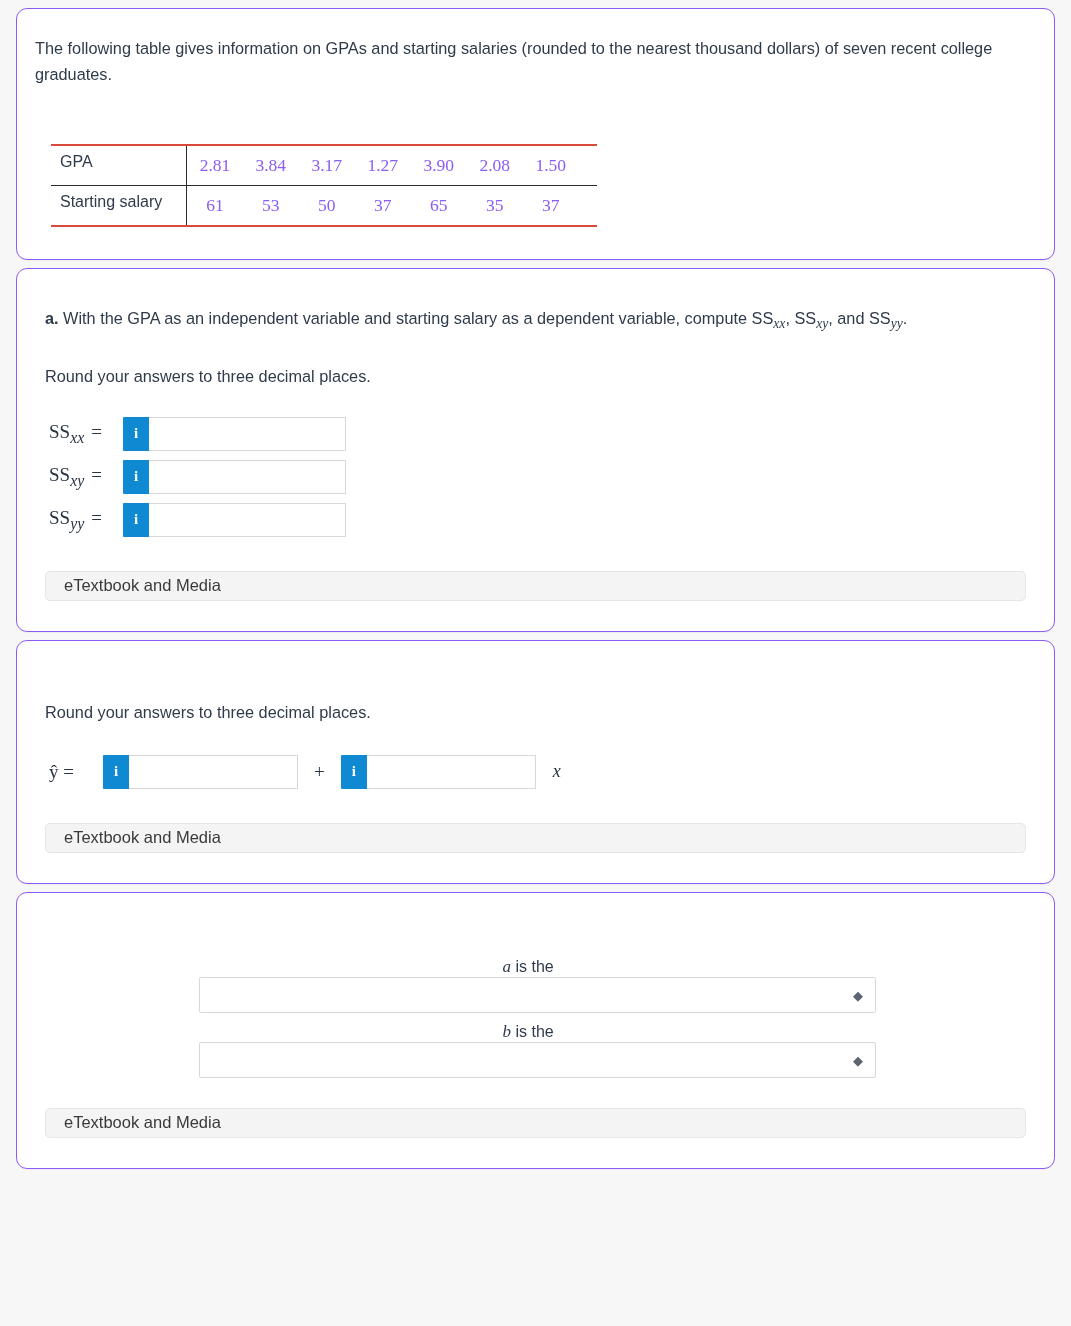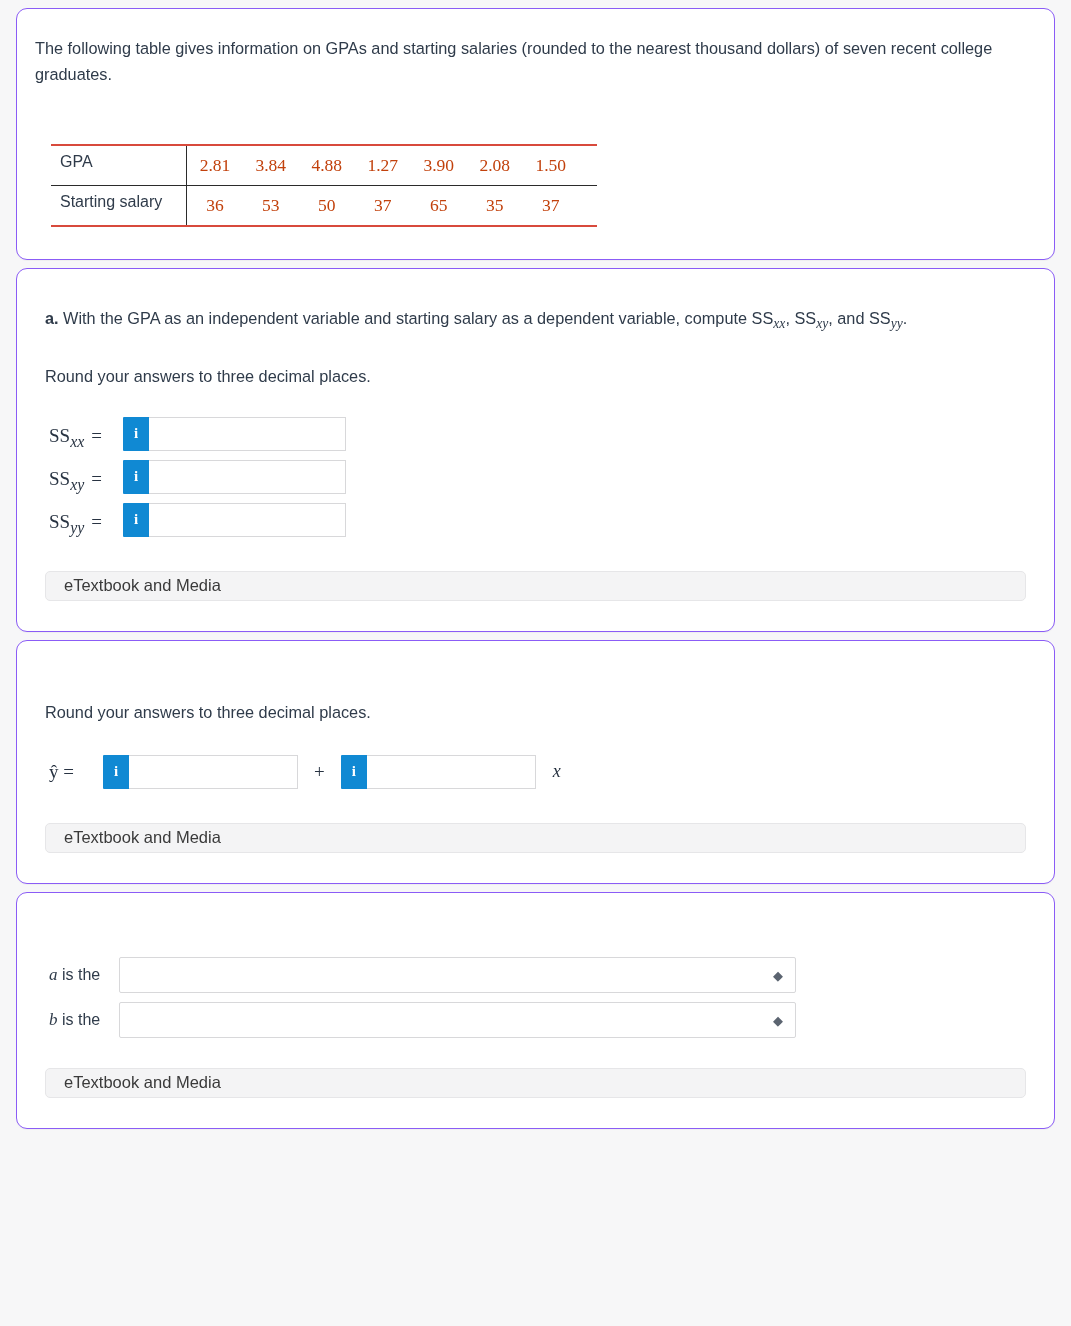--- a/index.html
+++ b/index.html
@@ -55,21 +55,21 @@
     color: #2f3b4a;
     text-align: left;
     padding: 3px 24px 9px 9px;
     border-right: 1.6px solid #2b2b2b;
     min-width: 96px;
     line-height: 1.35;
   }
   table.data-table tr.row-gpa td { border-bottom: 1.3px solid #2b2b2b; }
   table.data-table td.val {
     font-size: 17.5px;
-    color: #c2410c;
+    color: #8b5cf6;
     text-align: center;
     padding: 9px 0;
     width: 56px;
   }
   table.data-table td.val:first-of-type { padding-left: 14px; }
   table.data-table td.pad-right { width: 18px; }
 
   
   .card-q { padding: 36px 28px 30px 28px; }
 
@@ -83,21 +83,21 @@
   .q-spacer { height: 22px; }
 
   .math-serif { font-family: "Liberation Serif", serif; }
   sub.it { font-style: italic; font-family: "Liberation Serif", serif; }
 
   
   .answer-rows { margin-top: 28px; margin-left: 4px; }
 
   .answer-row {
     display: flex;
-    align-items: flex-end;
+    align-items: center;
     margin-bottom: 9px;
   }
   .ans-label {
     font-family: "Liberation Serif", serif;
     font-size: 19px;
     color: #283342;
     width: 74px;
     text-align: left;
     white-space: nowrap;
   }
@@ -161,20 +161,21 @@
     margin-left: 17px;
   }
   .text-input-wide { width: 169px; }
 
   
   .select-rows { margin-top: 28px; margin-left: 4px; }
   .select-row {
     display: flex;
     align-items: center;
     margin-bottom: 9px;
+    flex-direction: column;
   }
   .sel-label {
     font-size: 16px;
     color: #2f3b4a;
     width: 70px;
     white-space: nowrap;
   }
   .sel-label i {
     font-family: "Liberation Serif", serif;
     font-style: italic;
@@ -224,30 +225,30 @@
   <div class="card card-prompt">
     <p class="prompt-text">The following table gives information on GPAs and starting salaries (rounded to the nearest thousand dollars) of seven recent college graduates.</p>
 
     <div class="table-wrap">
       <table class="data-table">
         <tbody>
             <tr class="row-gpa">
           <td class="rowhead">GPA</td>
           <td class="val">2.81</td>
           <td class="val">3.84</td>
-          <td class="val">4.88</td>
+          <td class="val">3.17</td>
           <td class="val">1.27</td>
           <td class="val">3.90</td>
           <td class="val">2.08</td>
           <td class="val">1.50</td>
           <td class="pad-right"></td>
         </tr>
         <tr class="row-salary">
           <td class="rowhead">Starting salary</td>
-          <td class="val">36</td>
+          <td class="val">61</td>
           <td class="val">53</td>
           <td class="val">50</td>
           <td class="val">37</td>
           <td class="val">65</td>
           <td class="val">35</td>
           <td class="val">37</td>
           <td class="pad-right"></td>
         </tr>
       </tbody>
         </table>

